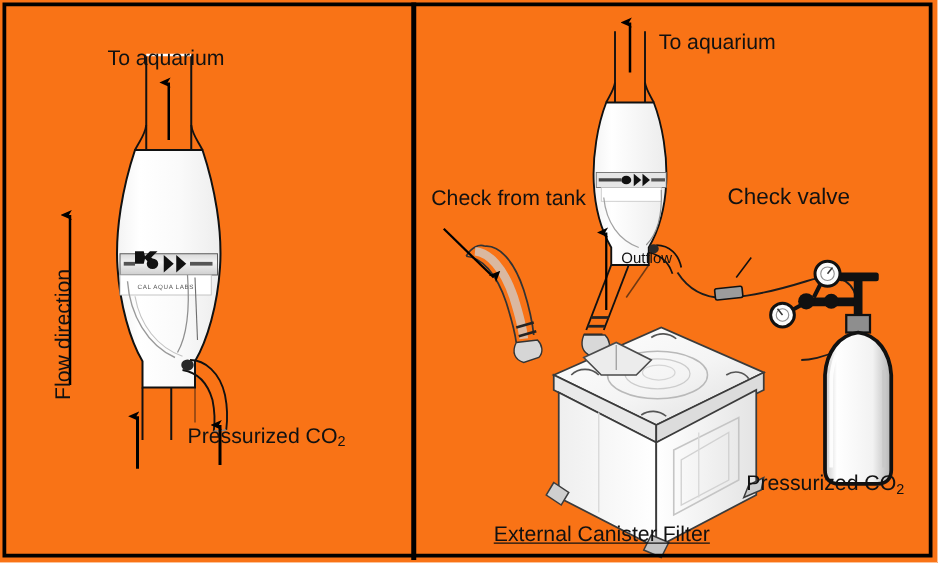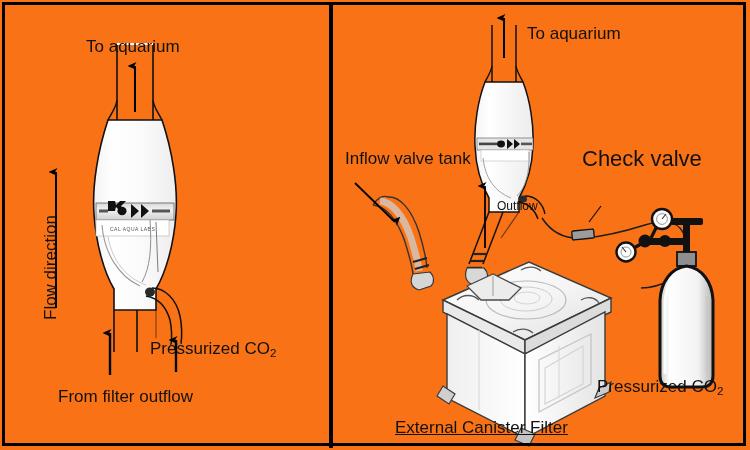--- a/index.html
+++ b/index.html
@@ -149,23 +149,20 @@
     </div>
 
     <div class="lbl vert" style="left:42px; top:320px; font-size:17px;">
       <span>Flow direction</span>
     </div>
 
     <div class="lbl" style="left:150px; top:340px; font-size:17px;">
       <span>Pressurized CO</span><sub>2</sub>
     </div>
 
-    <div class="lbl" style="left:58px; top:388px; font-size:17px;">
-      <span>From filter outflow</span>
-    </div>
   </div>
 
   <div class="panel" id="panel-right">
 
     <svg class="svg-layer" width="417" height="450" viewBox="0 0 417 450">
       <defs>
         <marker id="ahR" markerWidth="9" markerHeight="9" refX="4" refY="7.5" orient="auto" markerUnits="userSpaceOnUse">
           <path d="M4,0 L8,9 L4,6.6 L0,9 Z" fill="#000"></path>
         </marker>
         <linearGradient id="glassR" x1="0" y1="0" x2="1" y2="0">
@@ -338,24 +335,24 @@
       <line x1="171" y1="58" x2="171" y2="18" stroke="#000" stroke-width="2" marker-end="url(#ahR)"></line>
       <line x1="22" y1="183" x2="62" y2="222" stroke="#000" stroke-width="1.8" marker-end="url(#ahR)"></line>
       <line x1="152" y1="248" x2="152" y2="186" stroke="#000" stroke-width="1.8" marker-end="url(#ahR)"></line>
     </svg>
 
     <div class="lbl" style="left:194px; top:25px; font-size:17px;">
       <span>To aquarium</span>
     </div>
 
     <div class="lbl" style="left:12px; top:150px; font-size:17px;">
-      <span>Inflow valve tank</span>
-    </div>
-
-    <div class="lbl" style="left:249px; top:148px; font-size:22px;">
+      <span>Check from tank</span>
+    </div>
+
+    <div class="lbl" style="left:249px; top:148px; font-size:18px;">
       <span>Check valve</span>
     </div>
 
     <div class="lbl" style="left:164px; top:200px; font-size:12px;">
       <span>Outflow</span>
     </div>
 
     <div class="lbl" style="left:62px; top:419px; font-size:17px;text-decoration:underline;">
       <span>External Canister Filter</span>
     </div>

